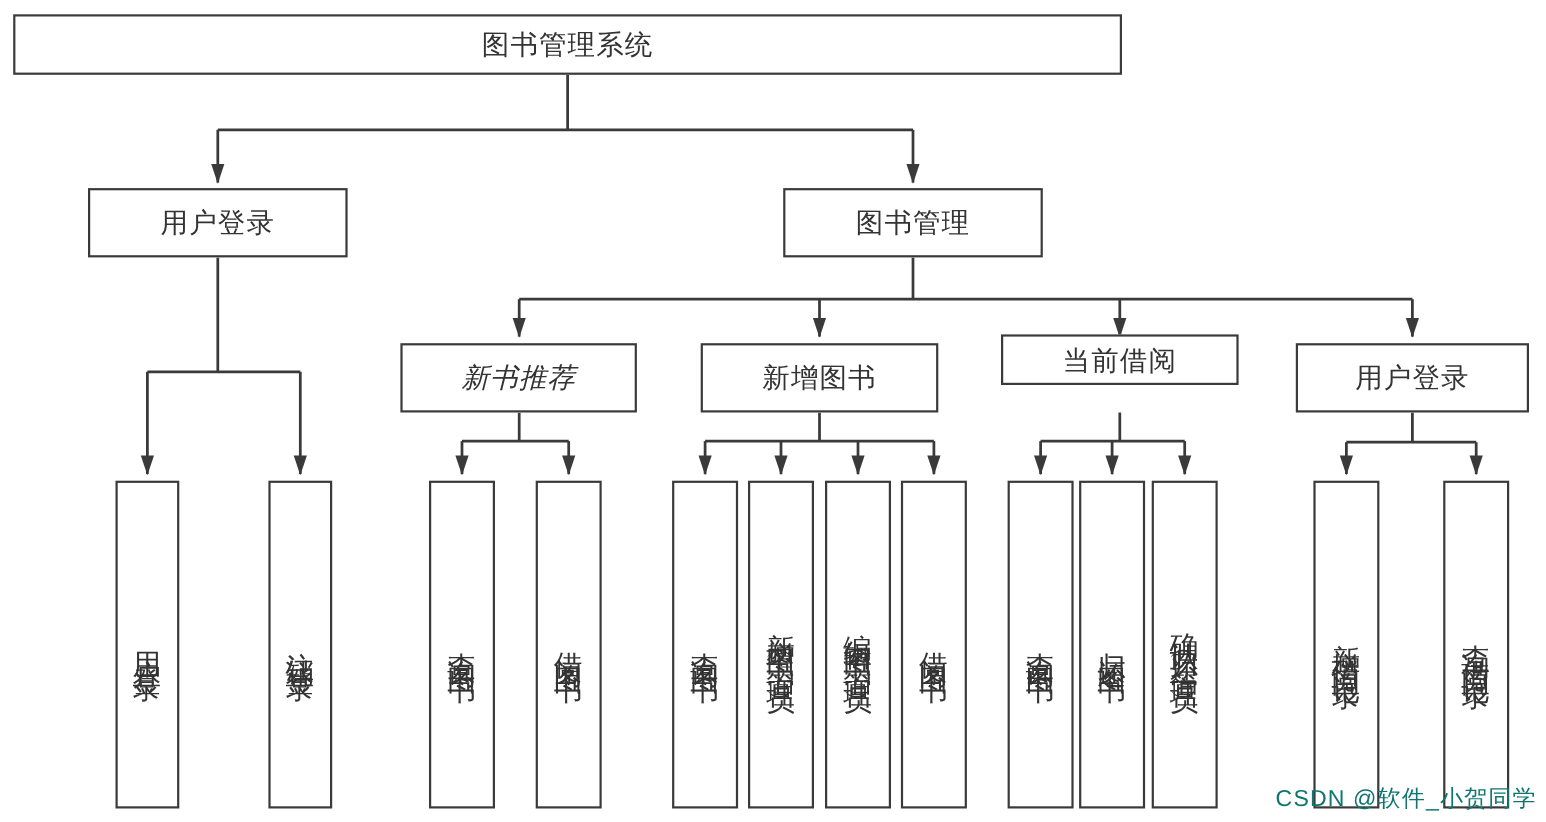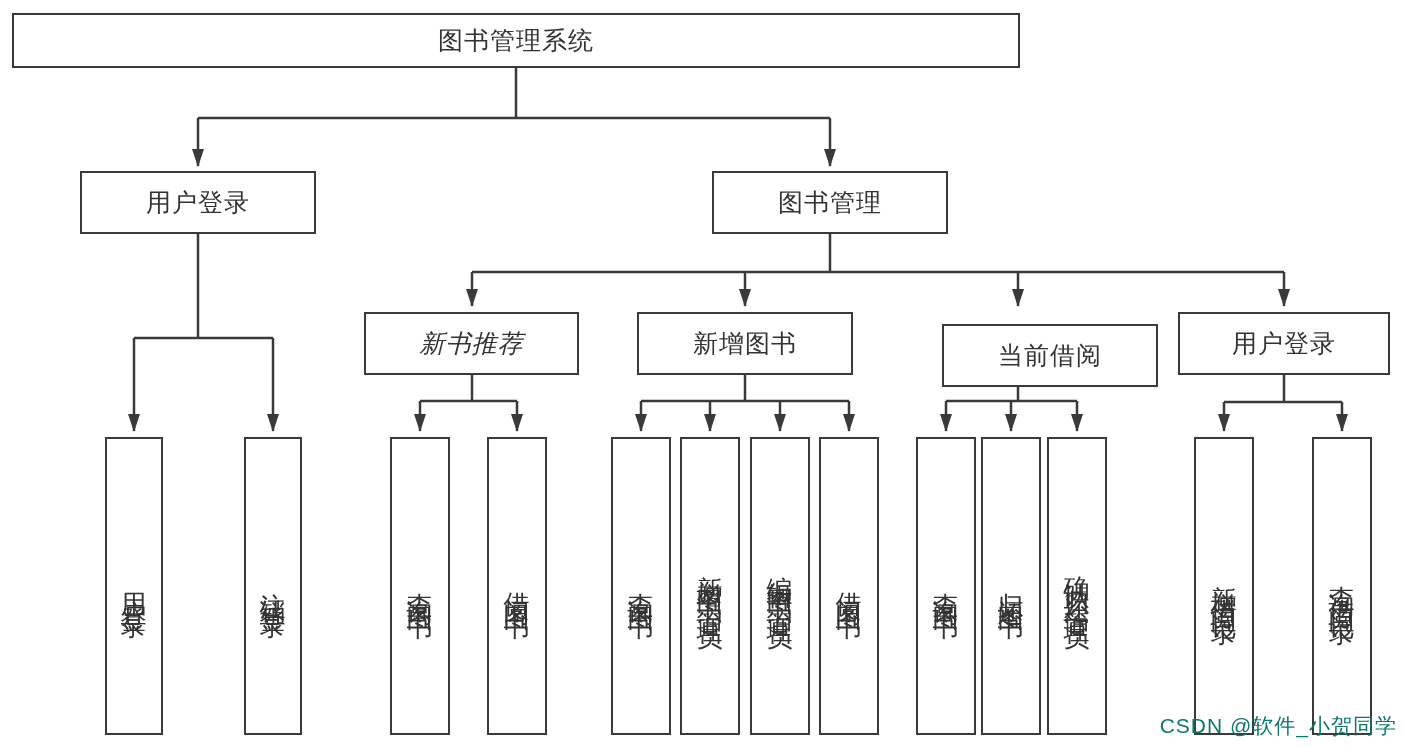--- a/index.html
+++ b/index.html
@@ -123,21 +123,21 @@
   <div class="node v" style="left:244px; top:437px; width:58px; height:298px;">
     <span>注销登录</span>
   </div>
 
   <div class="node h" style="left:364px; top:312px; width:215px; height:63px;font-style:italic;">
     <span>新书推荐</span>
   </div>
   <div class="node h" style="left:637px; top:312px; width:216px; height:63px;">
     <span>新增图书</span>
   </div>
-  <div class="node h" style="left:910px; top:324px; width:216px; height:63px;margin-left:32px;">
+  <div class="node h" style="left:910px; top:304px; width:216px; height:46px;">
     <span>当前借阅</span>
   </div>
   <div class="node h" style="left:1178px; top:312px; width:212px; height:63px;">
     <span>用户登录</span>
   </div>
 
   <div class="node v" style="left:390px; top:437px; width:60px; height:298px;">
     <span>查询图书</span>
   </div>
   <div class="node v" style="left:487px; top:437px; width:60px; height:298px;">

